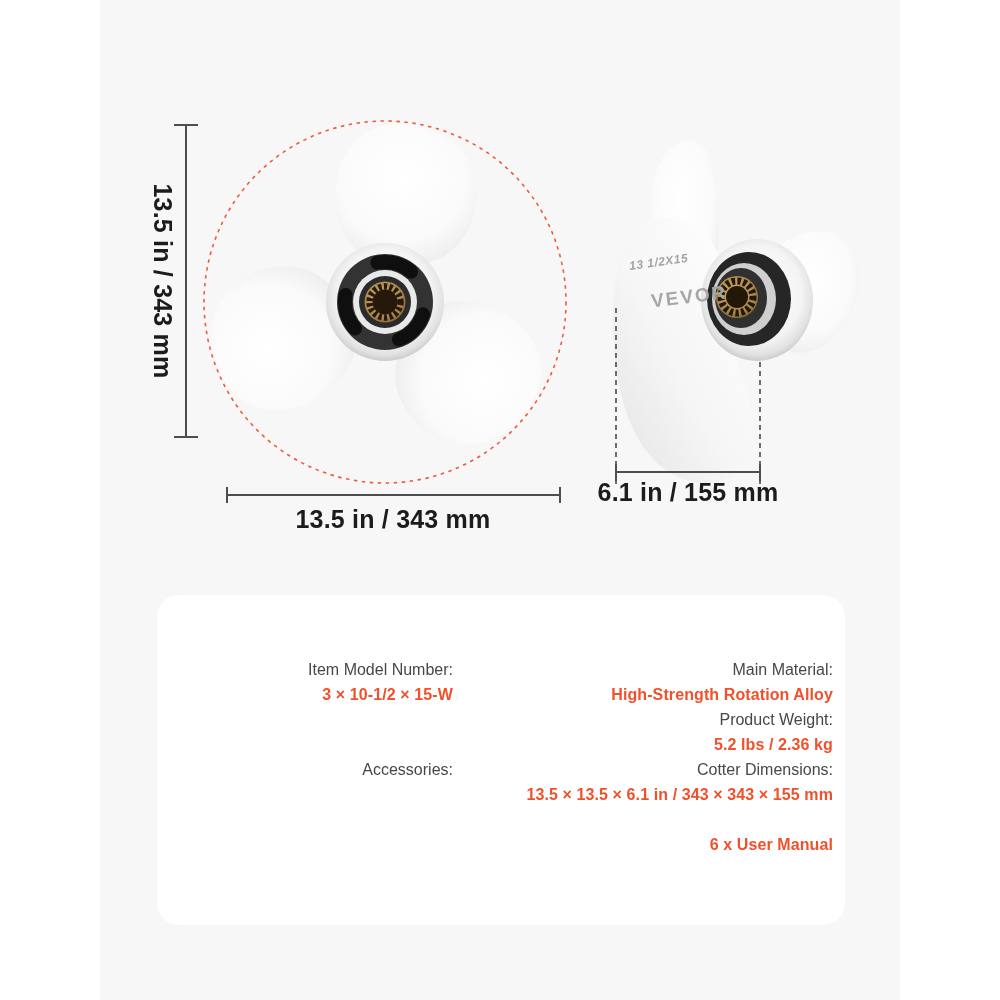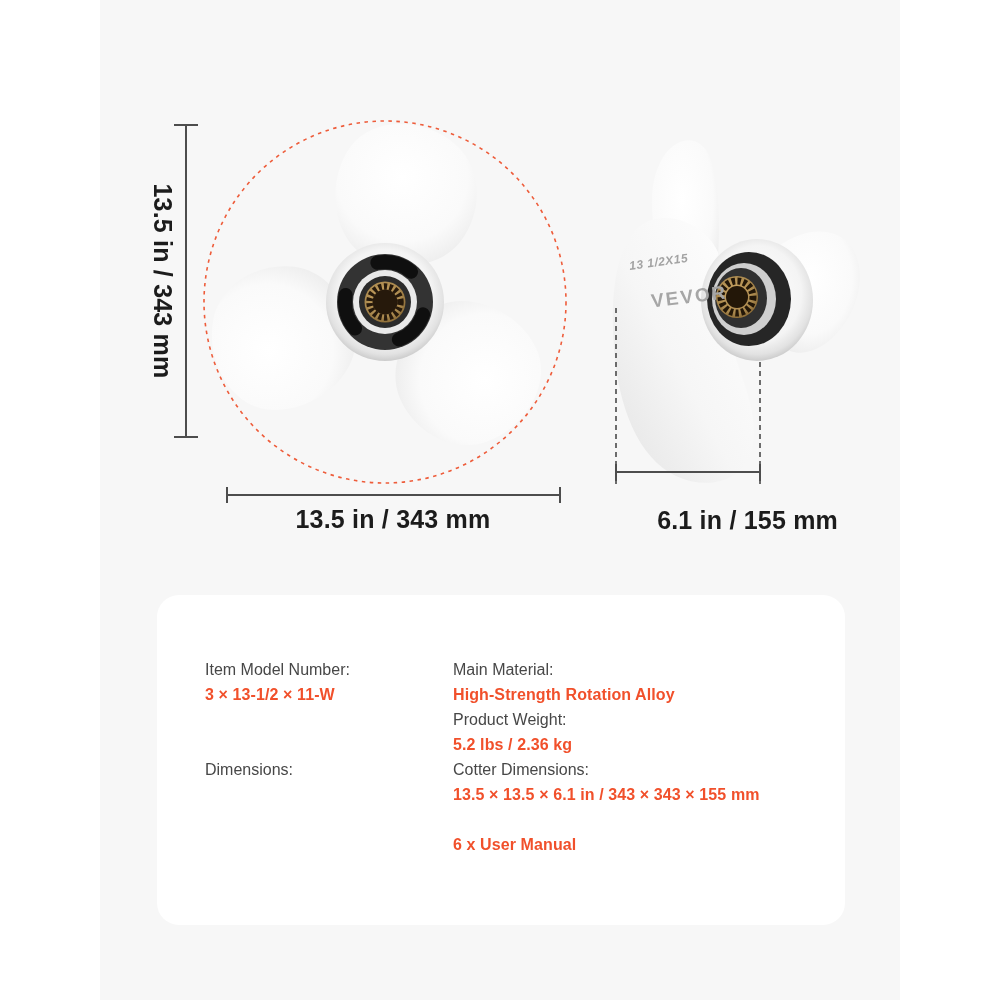--- a/index.html
+++ b/index.html
@@ -15,41 +15,41 @@
   #art{position:absolute;left:0;top:0;width:1000px;height:1000px;}
   .dim-text{
     position:absolute;color:#1c1c1c;font-size:25px;font-weight:600;
     text-align:center;white-space:nowrap;letter-spacing:.2px;
   }
   #dim-height-label{
     left:13px;top:261px;width:300px;height:40px;line-height:40px;
     transform:rotate(90deg);
   }
   #dim-width-label{left:243px;top:505px;width:300px;}
-  #dim-depth-label{left:538px;top:506px;width:300px;text-align:right;}
+  #dim-depth-label{left:538px;top:478px;width:300px;}
   .engraving{
     position:absolute;color:#a3a3a3;white-space:nowrap;
   }
   #engraving-size{
     left:629px;top:255px;font-size:12px;font-style:italic;font-weight:600;
     transform:rotate(-8deg);letter-spacing:.5px;
   }
   #engraving-brand{
     left:651px;top:286px;font-size:19px;font-weight:bold;
     transform:rotate(-7deg);letter-spacing:2px;color:#a6a6a6;
   }
   #spec-card{
     position:absolute;left:157px;top:595px;width:688px;height:330px;
     background:#ffffff;border-radius:22px;box-sizing:border-box;
     padding:62px 0 0 48px;display:flex;
   }
   .spec-col{display:flex;flex-direction:column;}
   #spec-col-left{width:248px;}
   #spec-col-right{width:380px;}
-  .spec-pair{height:50px;}
+  .spec-pair{height:50px;text-align:right;}
   .spec-label{
     font-size:16px;line-height:25px;height:25px;color:#474747;
     white-space:nowrap;
   }
   .spec-value{
     font-size:16px;line-height:25px;height:25px;color:#f1502b;
     font-weight:bold;white-space:nowrap;letter-spacing:.1px;
   }
 </style>
 </head>
@@ -148,26 +148,26 @@
   <div id="dim-width-label" class="dim-text">13.5 in / 343 mm</div>
   <div id="dim-depth-label" class="dim-text">6.1 in / 155 mm</div>
 
   <div id="engraving-size" class="engraving">13 1/2X15</div>
   <div id="engraving-brand" class="engraving">VEVOR</div>
 
   <div id="spec-card">
     <div id="spec-col-left" class="spec-col">
       <div class="spec-pair">
         <div class="spec-label">Item Model Number:</div>
-        <div class="spec-value">3 × 13-1/2 × 11-W</div>
+        <div class="spec-value">3 × 10-1/2 × 15-W</div>
       </div>
       <div class="spec-pair">
       </div>
       <div class="spec-pair">
-        <div class="spec-label">Dimensions:</div>
+        <div class="spec-label">Accessories:</div>
       </div>
     </div>
     <div id="spec-col-right" class="spec-col">
       <div class="spec-pair">
         <div class="spec-label">Main Material:</div>
         <div class="spec-value">High-Strength Rotation Alloy</div>
       </div>
       <div class="spec-pair">
         <div class="spec-label">Product Weight:</div>
         <div class="spec-value">5.2 lbs / 2.36 kg</div>

